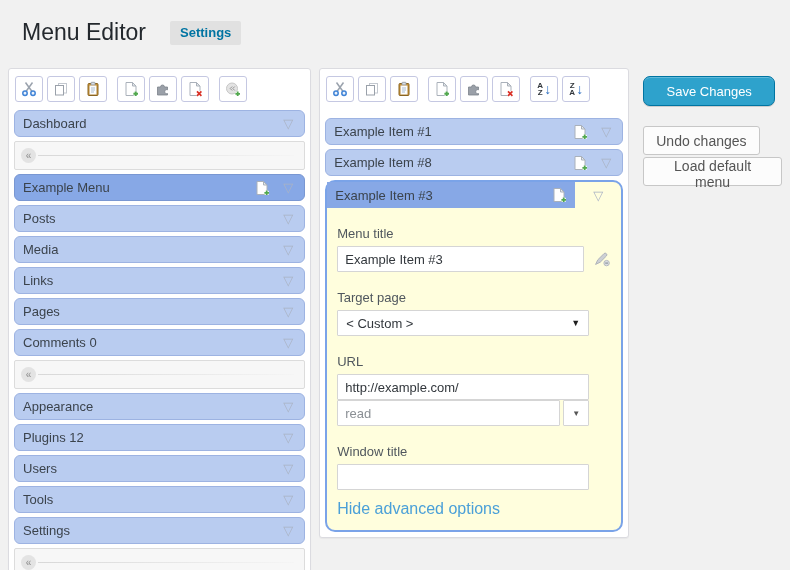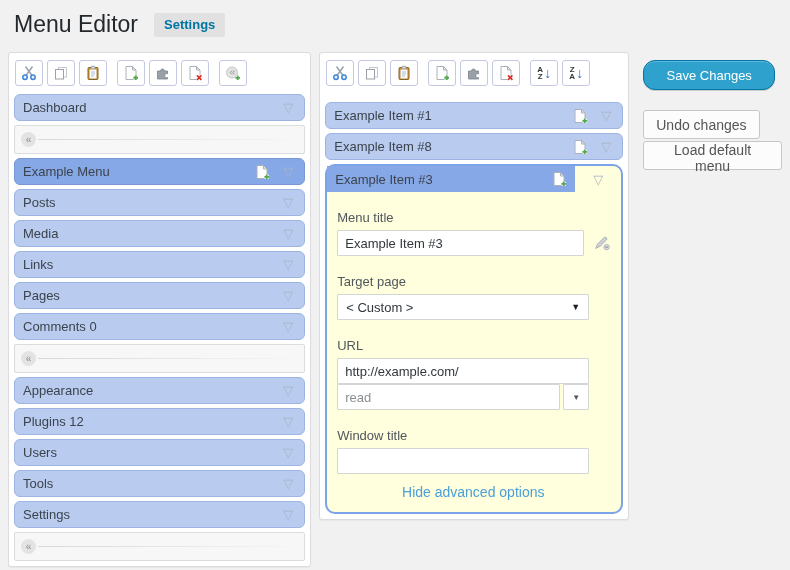--- a/index.html
+++ b/index.html
@@ -7,21 +7,21 @@
   body {
     width:790px; height:570px; overflow:hidden;
     background:#f1f1f1;
     font-family:"Liberation Sans", sans-serif;
     color:#32373c;
   }
   .page { padding:4px 8px 0 8px; }
 
   
   .header { display:flex; align-items:center; gap:12px; margin:2px 0 9px 2px; }
-  .page-title { font-size:23px; font-weight:400; color:#23282d; margin:4px; line-height:29px; }
+  .page-title { font-size:23px; font-weight:400; color:#23282d; margin:12px; line-height:29px; }
   .settings-btn {
     background:#e1e1e1; color:#0074a2; font-size:13px; font-weight:600;
     padding:5px 10px; border-radius:2px; cursor:pointer; text-decoration:none; line-height:14px;
   }
 
   .layout { display:flex; align-items:flex-start; }
 
   .panel {
     background:#fff; border:1px solid #dbdbe0; border-radius:3px;
     box-shadow:0 1px 1px rgba(0,0,0,.04);
@@ -83,27 +83,27 @@
     display:flex; align-items:center; justify-content:space-between;
     padding:0 8px; font-size:13px; color:#32373c; cursor:pointer;
   }
   .sel-arrow { font-size:9px; color:#1e1e1e; }
   .cap-input { width:223px; color:#8a8f94; }
   .cap-btn {
     width:26px; height:26px; border:1px solid #d5d5d5; background:#fff; border-radius:1px;
     display:flex; align-items:center; justify-content:center; margin-left:3px;
     font-size:8px; color:#555; cursor:pointer; padding:0;
   }
-  .hide-link { display:block; text-align:center; color:#4ba0d8; font-size:14px; margin:10px 2px 2px 0; cursor:pointer; text-decoration:none; }
+  .hide-link { display:block; text-align:left; color:#4ba0d8; font-size:16px; margin:10px 2px 2px 0; cursor:pointer; text-decoration:none; }
 
   
   .side { margin-left:14px; display:flex; flex-direction:column; align-items:flex-start; padding-top:8px; }
   .btn-primary {
     background:#2ea2cc; border:1px solid #0074a2; color:#fff; font-size:13px;
-    height:30px; width:132px; border-radius:12px; cursor:pointer;
+    height:30px; width:132px; border-radius:7px; cursor:pointer;
     box-shadow:inset 0 1px 0 rgba(255,255,255,.25), 0 1px 0 rgba(0,0,0,.15);
     margin-bottom:20px; font-family:inherit;
   }
   .btn-secondary {
     background:#fcfcfc; border:1px solid #c7c7c7; color:#555; font-size:14px;
     height:29px; padding:0 12px; border-radius:3px; cursor:pointer; margin-bottom:2px;
     font-family:inherit;
   }
 
   

